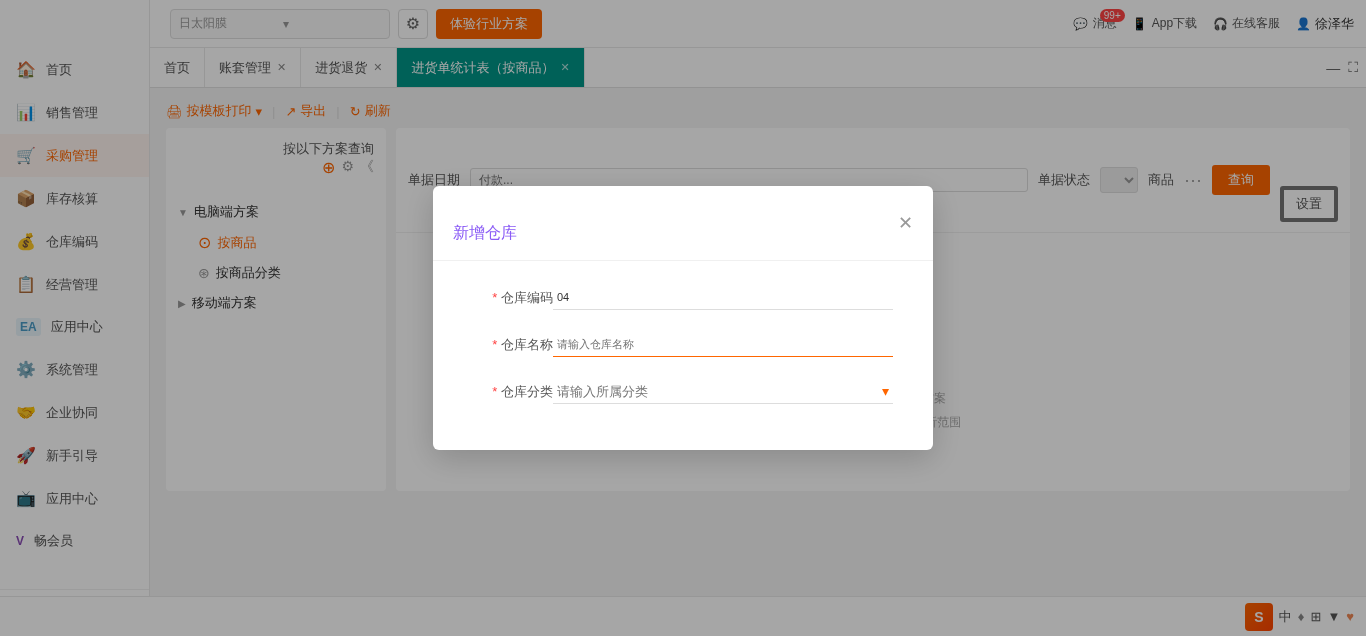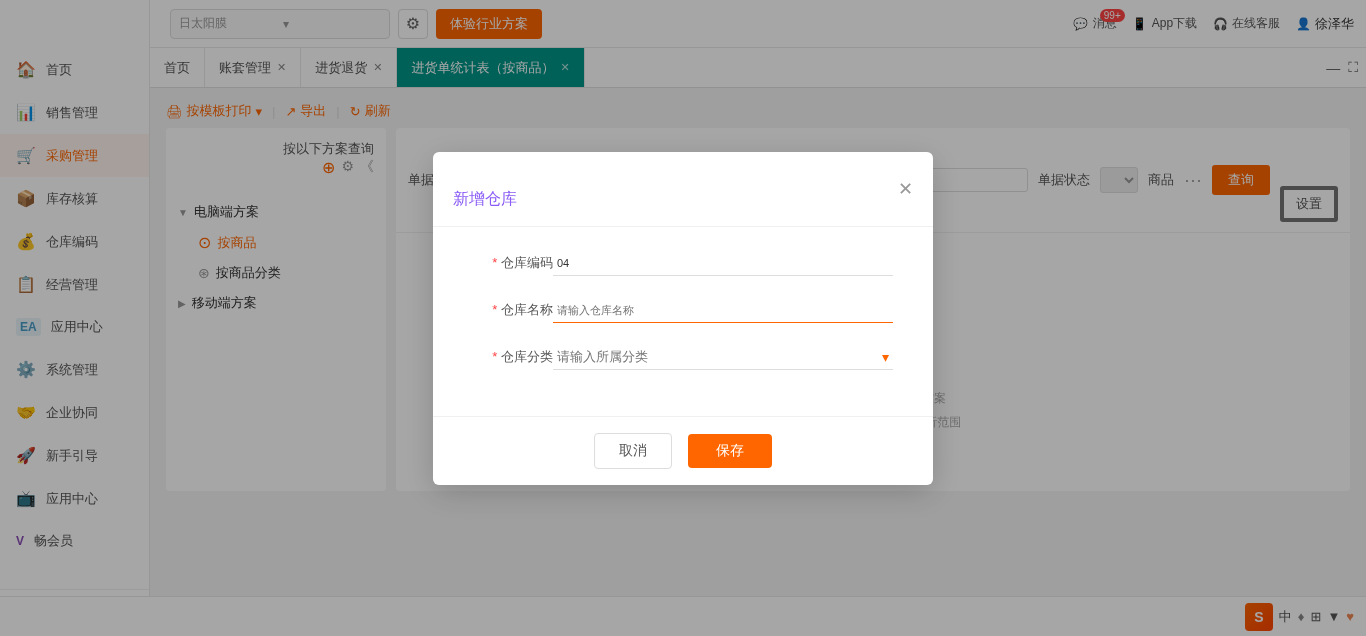--- a/index.html
+++ b/index.html
@@ -587,24 +587,20 @@
 
       <div class="form-row">
         <span class="form-label required">仓库分类</span>
         <div class="form-select-wrapper">
           <input type="text" placeholder="请输入所属分类" style="">
           <span class="form-select-arrow">▾</span>
         </div>
       </div>
 
     </div>
-    <div class="modal-footer">
-      <button class="cancel-btn">取消</button>
-      <button class="save-btn">保存</button>
-    </div>
   </div>
 </div>
 
 <div class="bottom-bar">
   <div class="bottom-logo">
     <div class="s-logo">S</div>
     <span style="color:#555;font-size:13px;">中</span>
     <span style="color:#888;">♦</span>
     <span style="color:#555;">⊞</span>
     <span style="color:#555;">▼</span>

